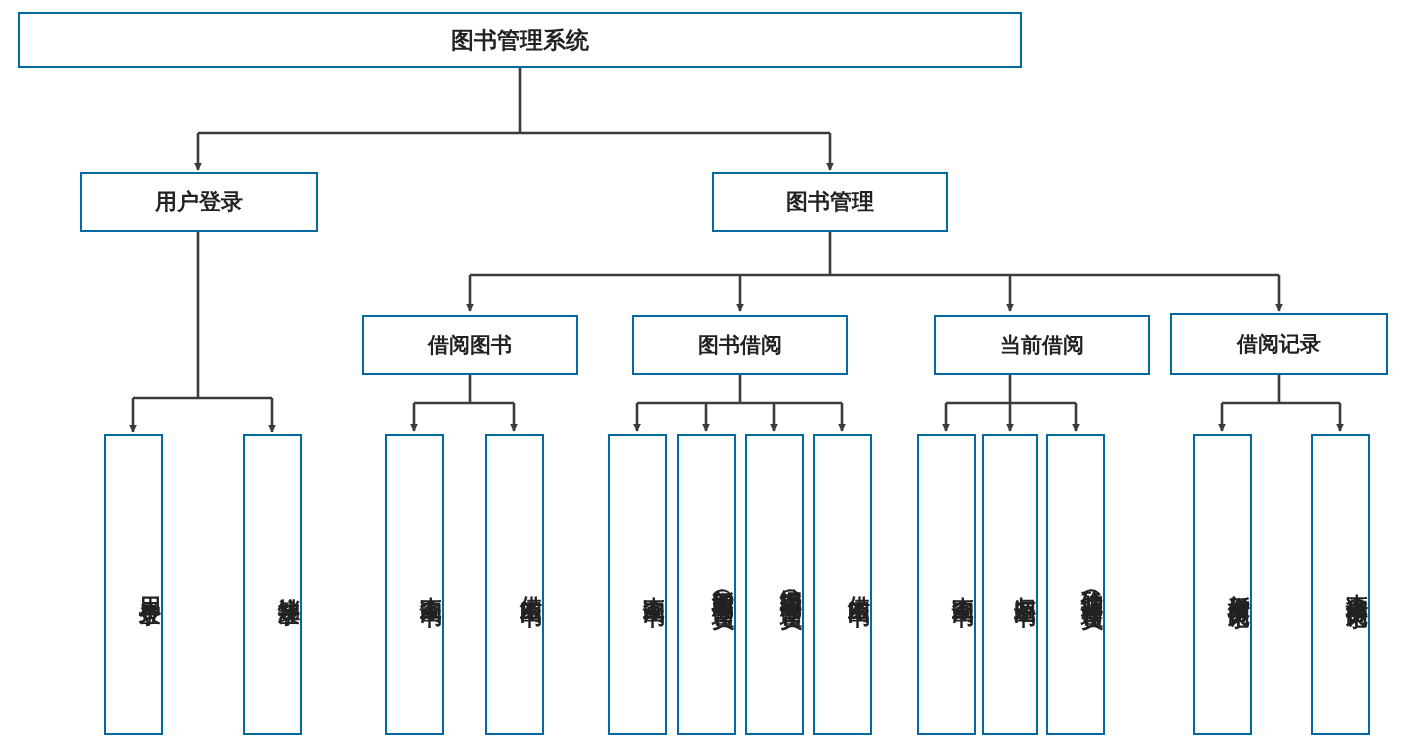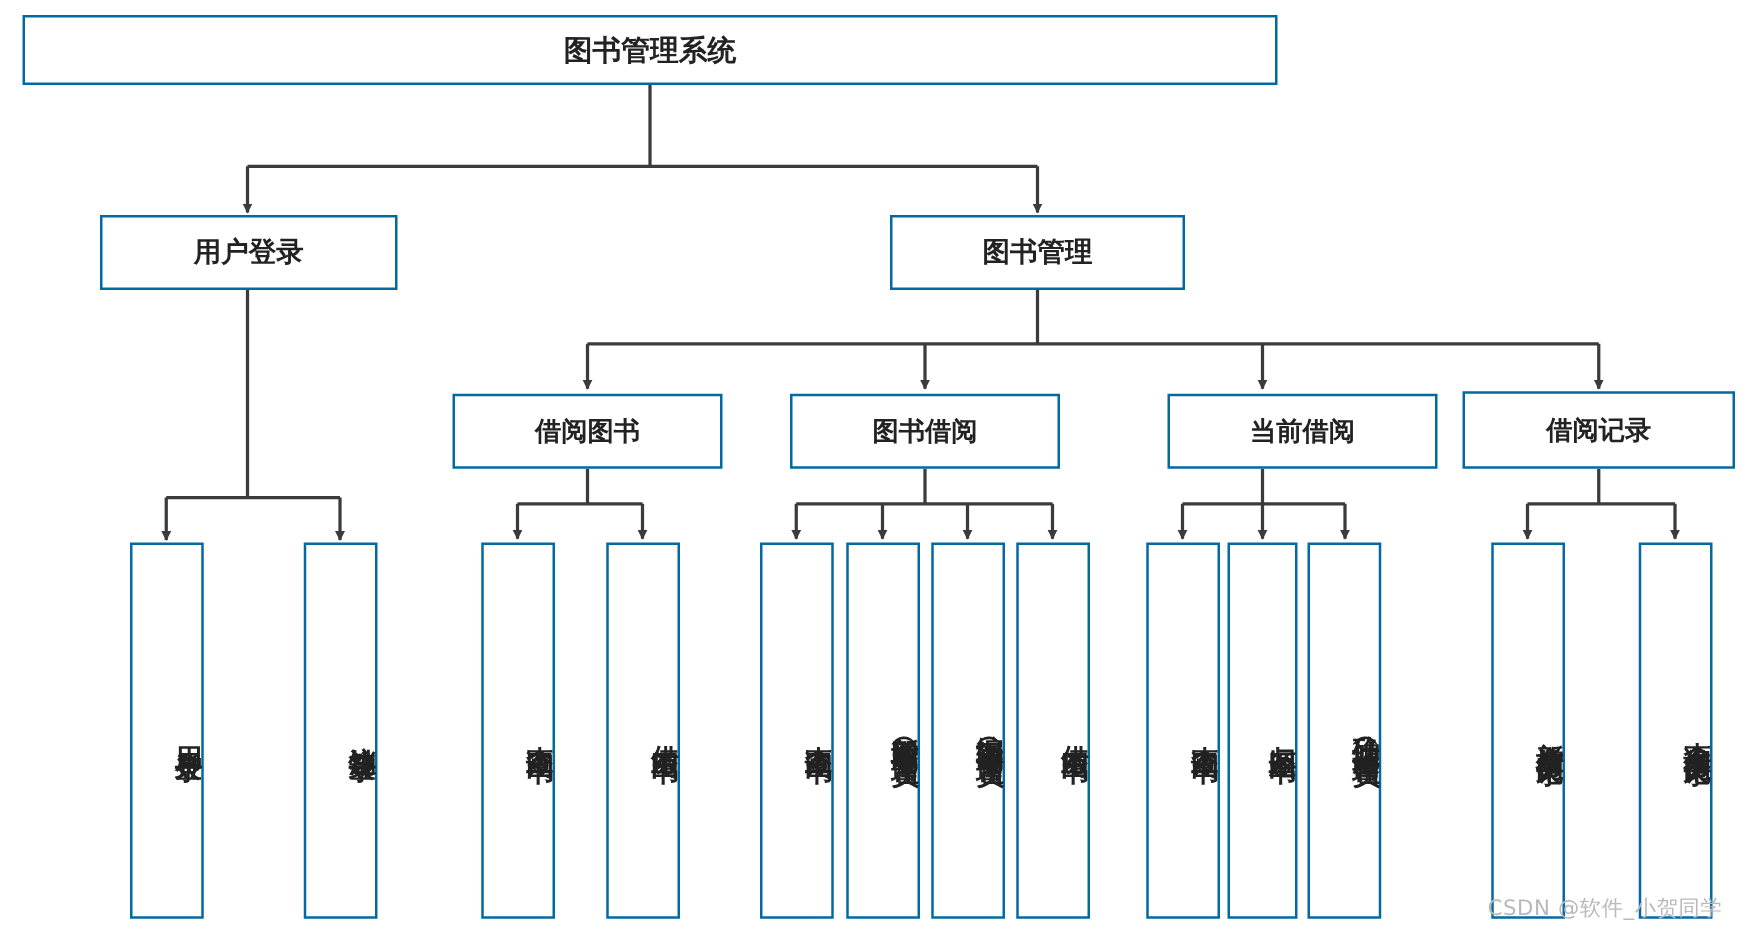--- a/index.html
+++ b/index.html
@@ -157,15 +157,14 @@
   <div class="node leaf" style="left:917px; top:434px; width:59px; height:301px;">查询图书</div>
 
   <div class="node leaf" style="left:982px; top:434px; width:56px; height:301px;">归还图书</div>
 
   <div class="node leaf" style="left:1046px; top:434px; width:59px; height:301px;">确认归还（管理员）</div>
 
   <div class="node leaf" style="left:1193px; top:434px; width:59px; height:301px;">新增借阅记录</div>
 
   <div class="node leaf" style="left:1311px; top:434px; width:59px; height:301px;">查询借阅记录</div>
 
-  <div class="watermark" style="left:1190px; top:715px;">CSDN @软件_小贺同学</div>
 
 </div>
 
 </body></html>

